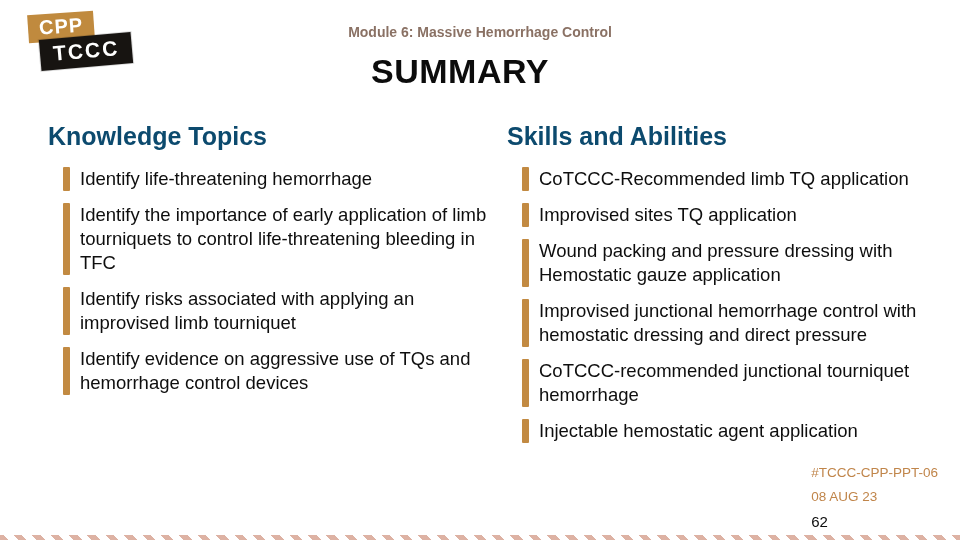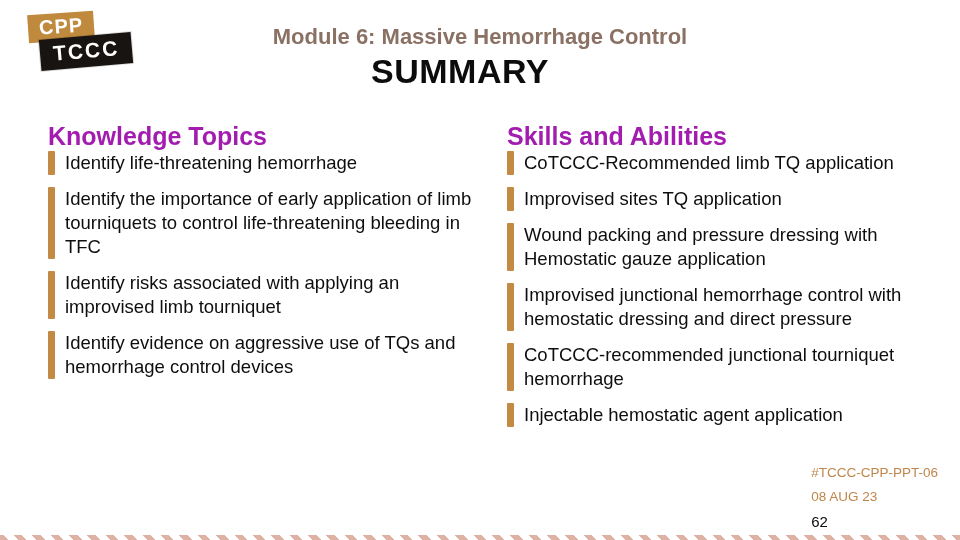--- a/index.html
+++ b/index.html
@@ -27,40 +27,41 @@
     font-weight: bold; font-size: 21px; letter-spacing: 2px;
     padding: 3px 13px 4px 13px;
     transform: rotate(-5deg);
     box-shadow: 0 0 0 1px rgba(23,20,17,0.15);
   }
 
   
   .module-title {
     position: absolute; top: 24px; left: 0; right: 0;
     text-align: center;
-    font-size: 22px; font-weight: bold;
+    font-size: 14px; font-weight: bold;
     color: #8a7164;
   }
   .slide-title {
     position: absolute; top: 52px; left: 0; right: 40px;
     text-align: center;
     font-size: 34px; font-weight: bold; letter-spacing: 0.5px;
     color: #0c0c0c;
   }
 
   
   .content {
     position: absolute; top: 122px; left: 48px; right: 14px;
     display: flex; gap: 20px;
   }
   .col { flex: 1; }
   .col-heading {
-    font-size: 25px; font-weight: bold; color: #a21caf;
+    font-size: 25px; font-weight: bold; color: #0c4a6e;
+    margin-bottom: 16px;
   }
-  .item { display: flex; gap: 10px; margin-bottom: 12px; }
+  .item { display: flex; gap: 10px; margin-bottom: 12px; margin-left: 15px; }
   .bullet-bar {
     width: 7px; flex: 0 0 7px;
     background: #c28a42;
     border-radius: 1px;
   }
   .item-text {
     font-size: 18.5px; line-height: 1.3; color: #0e0e0e;
     max-width: 412px;
   }
 

